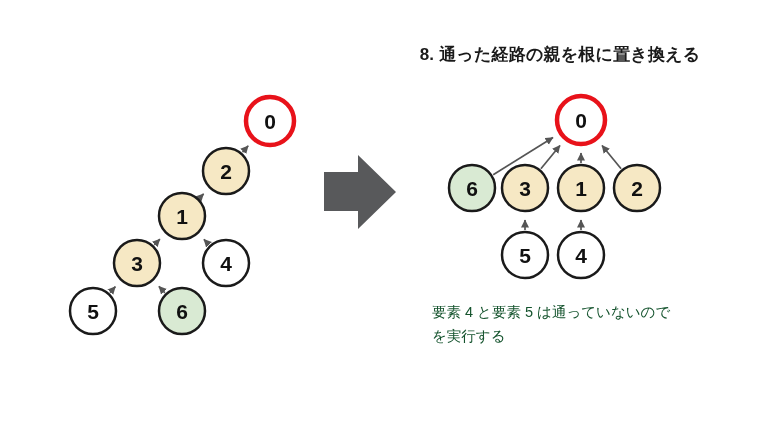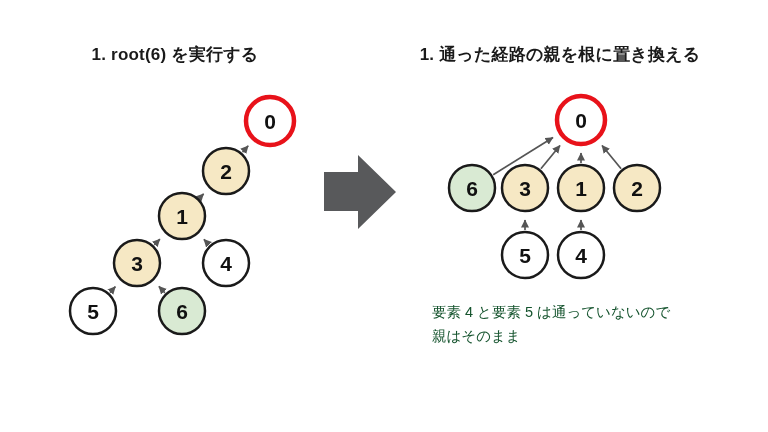--- a/index.html
+++ b/index.html
@@ -46,23 +46,22 @@
     font-weight: 700;
     font-size: 21px;
     fill: #111111;
   }
 </style>
 </head>
 <body>
 
 <div id="stage">
 
-  <div id="left-title" class="panel-title">1. root(6) を実行する</div>
 
-  <div id="right-title" class="panel-title">1. 通った経路の親を根に置き換える</div>
+  <div id="right-title" class="panel-title">8. 通った経路の親を根に置き換える</div>
 
   <svg id="diagram" viewBox="0 0 768 432" xmlns="http://www.w3.org/2000/svg">
     <defs>
       <marker id="ah" markerWidth="9" markerHeight="9" refX="7.5" refY="4" orient="auto" markerUnits="userSpaceOnUse">
         <path id="ah-path" d="M0,0 L8,4 L0,8 Z" fill="#555555"></path>
       </marker>
     </defs>
 
     <g id="left-graph">
         <line x1="109.9" y1="292.6" x2="115.4" y2="286.6" stroke="#555555" stroke-width="1.7" marker-end="url(#ah)"></line>
@@ -108,16 +107,16 @@
         <text x="637" y="188" text-anchor="middle" dy="0.36em" class="node-label">2</text>
         <circle cx="525" cy="255" r="23" fill="#ffffff" stroke="#1a1a1a" stroke-width="2.5"></circle>
         <text x="525" y="255" text-anchor="middle" dy="0.36em" class="node-label">5</text>
         <circle cx="581" cy="255" r="23" fill="#ffffff" stroke="#1a1a1a" stroke-width="2.5"></circle>
         <text x="581" y="255" text-anchor="middle" dy="0.36em" class="node-label">4</text>
       </g>
   </svg>
 
   <div class="caption">
     <div>要素 4 と要素 5 は通っていないので</div>
-    <div>親はそのまま</div>
+    <div>を実行する</div>
   </div>
 
 </div>
 
 </body></html>

